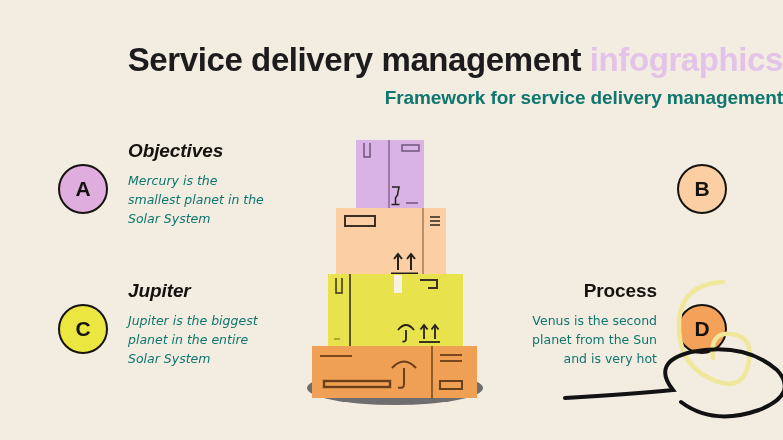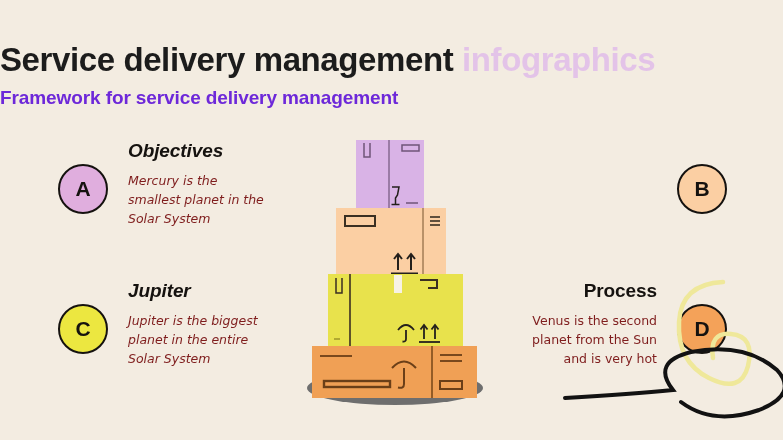--- a/index.html
+++ b/index.html
@@ -21,40 +21,40 @@
     background: #f3ece1;
     overflow: hidden;
   }
 
   
   .title-wrap {
     position: absolute;
     top: 42px;
     left: 0;
     width: 783px;
-    text-align: left;
+    text-align: right;
   }
   .title {
     font-family: "Liberation Sans Narrow", "Liberation Sans", sans-serif;
     font-size: 33px;
     font-weight: bold;
     color: #1c1c1c;
     letter-spacing: -0.4px;
     line-height: 1.1;
     margin: 0;
     white-space: nowrap;
   }
   .title .accent {
     color: #e3c3e8;
   }
   .subtitle {
     font-family: "Liberation Sans Narrow", "Liberation Sans", sans-serif;
     font-size: 19px;
     font-weight: bold;
-    color: #6d28d9;
+    color: #0f766e;
     margin: 9px 0 0 0;
     letter-spacing: -0.1px;
     white-space: nowrap;
   }
 
   
   .item {
     position: absolute;
     display: flex;
     align-items: flex-start;
@@ -90,21 +90,21 @@
     font-size: 19px;
     font-weight: bold;
     color: #15120f;
     margin: 0 0 9px 0;
     letter-spacing: -0.1px;
   }
   .item-body {
     font-family: "DejaVu Sans", sans-serif;
     font-size: 12.5px;
     line-height: 1.52;
-    color: #7f1d1d;
+    color: #0f766e;
     margin: 0;
     white-space: pre-line;
   }
 
   
   #item-a { top: 140px; }
   #item-b { top: 140px; }
   #item-c { top: 280px; }
   #item-d { top: 280px; }
 

